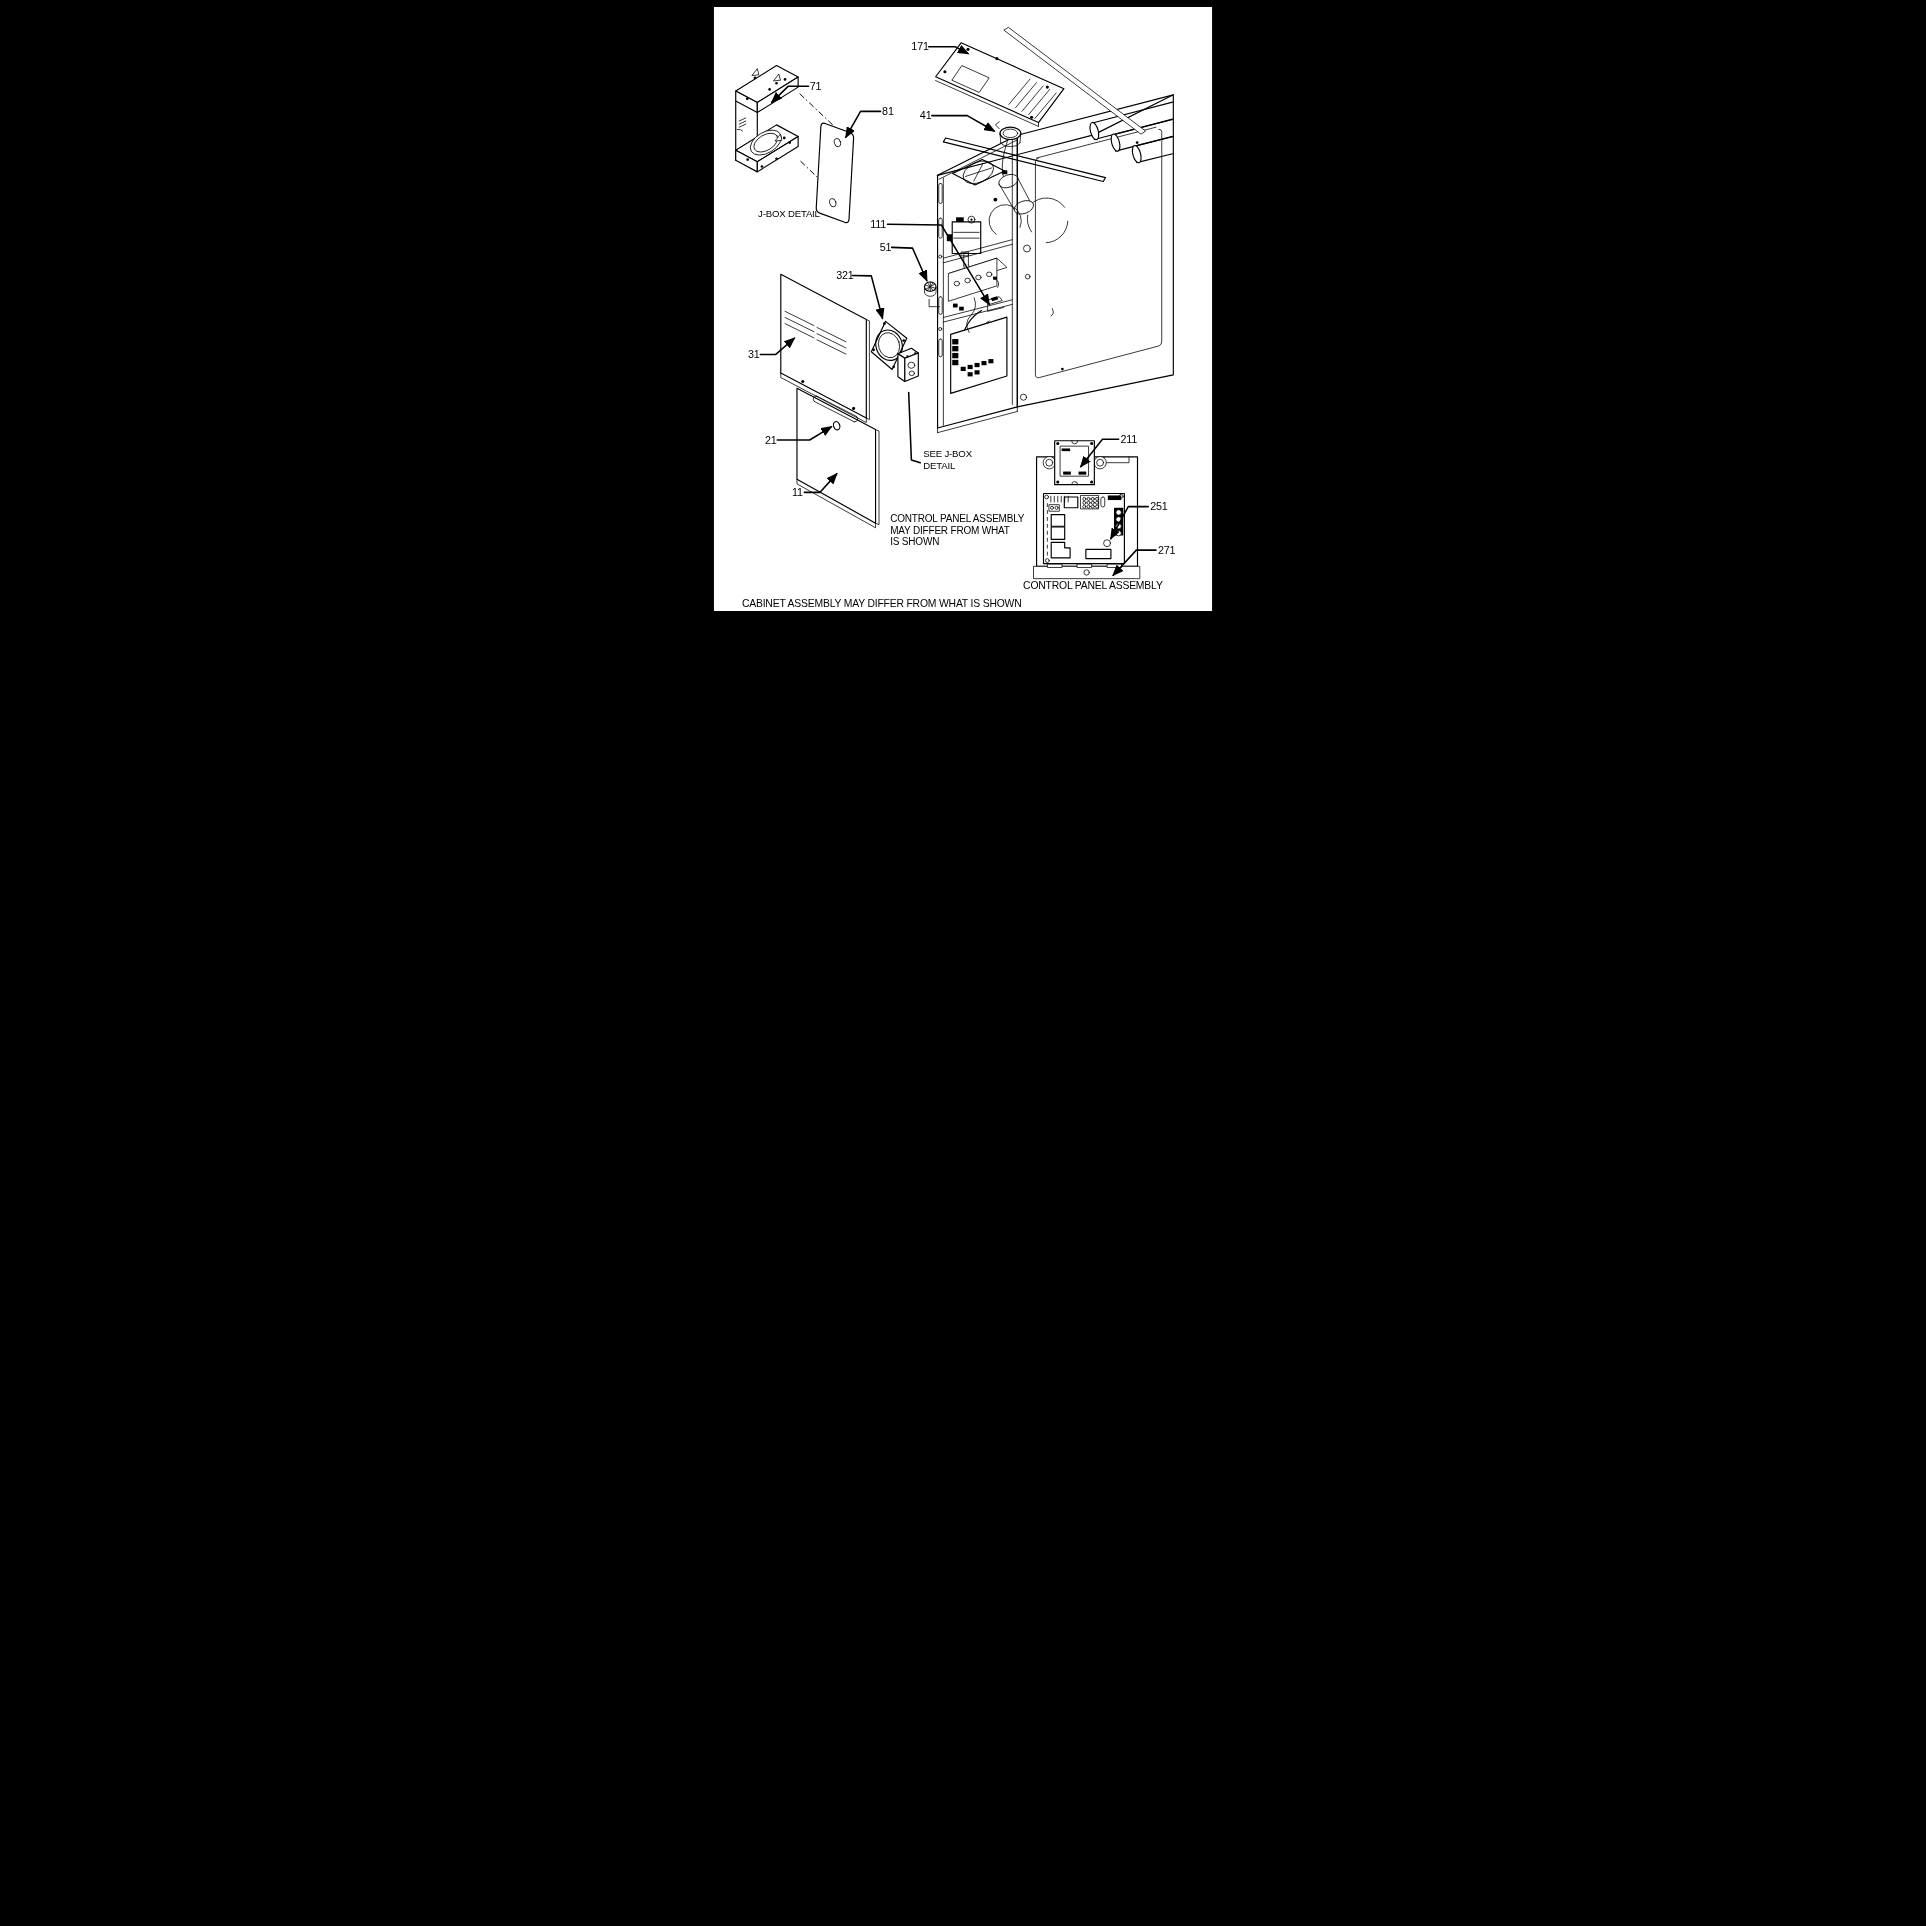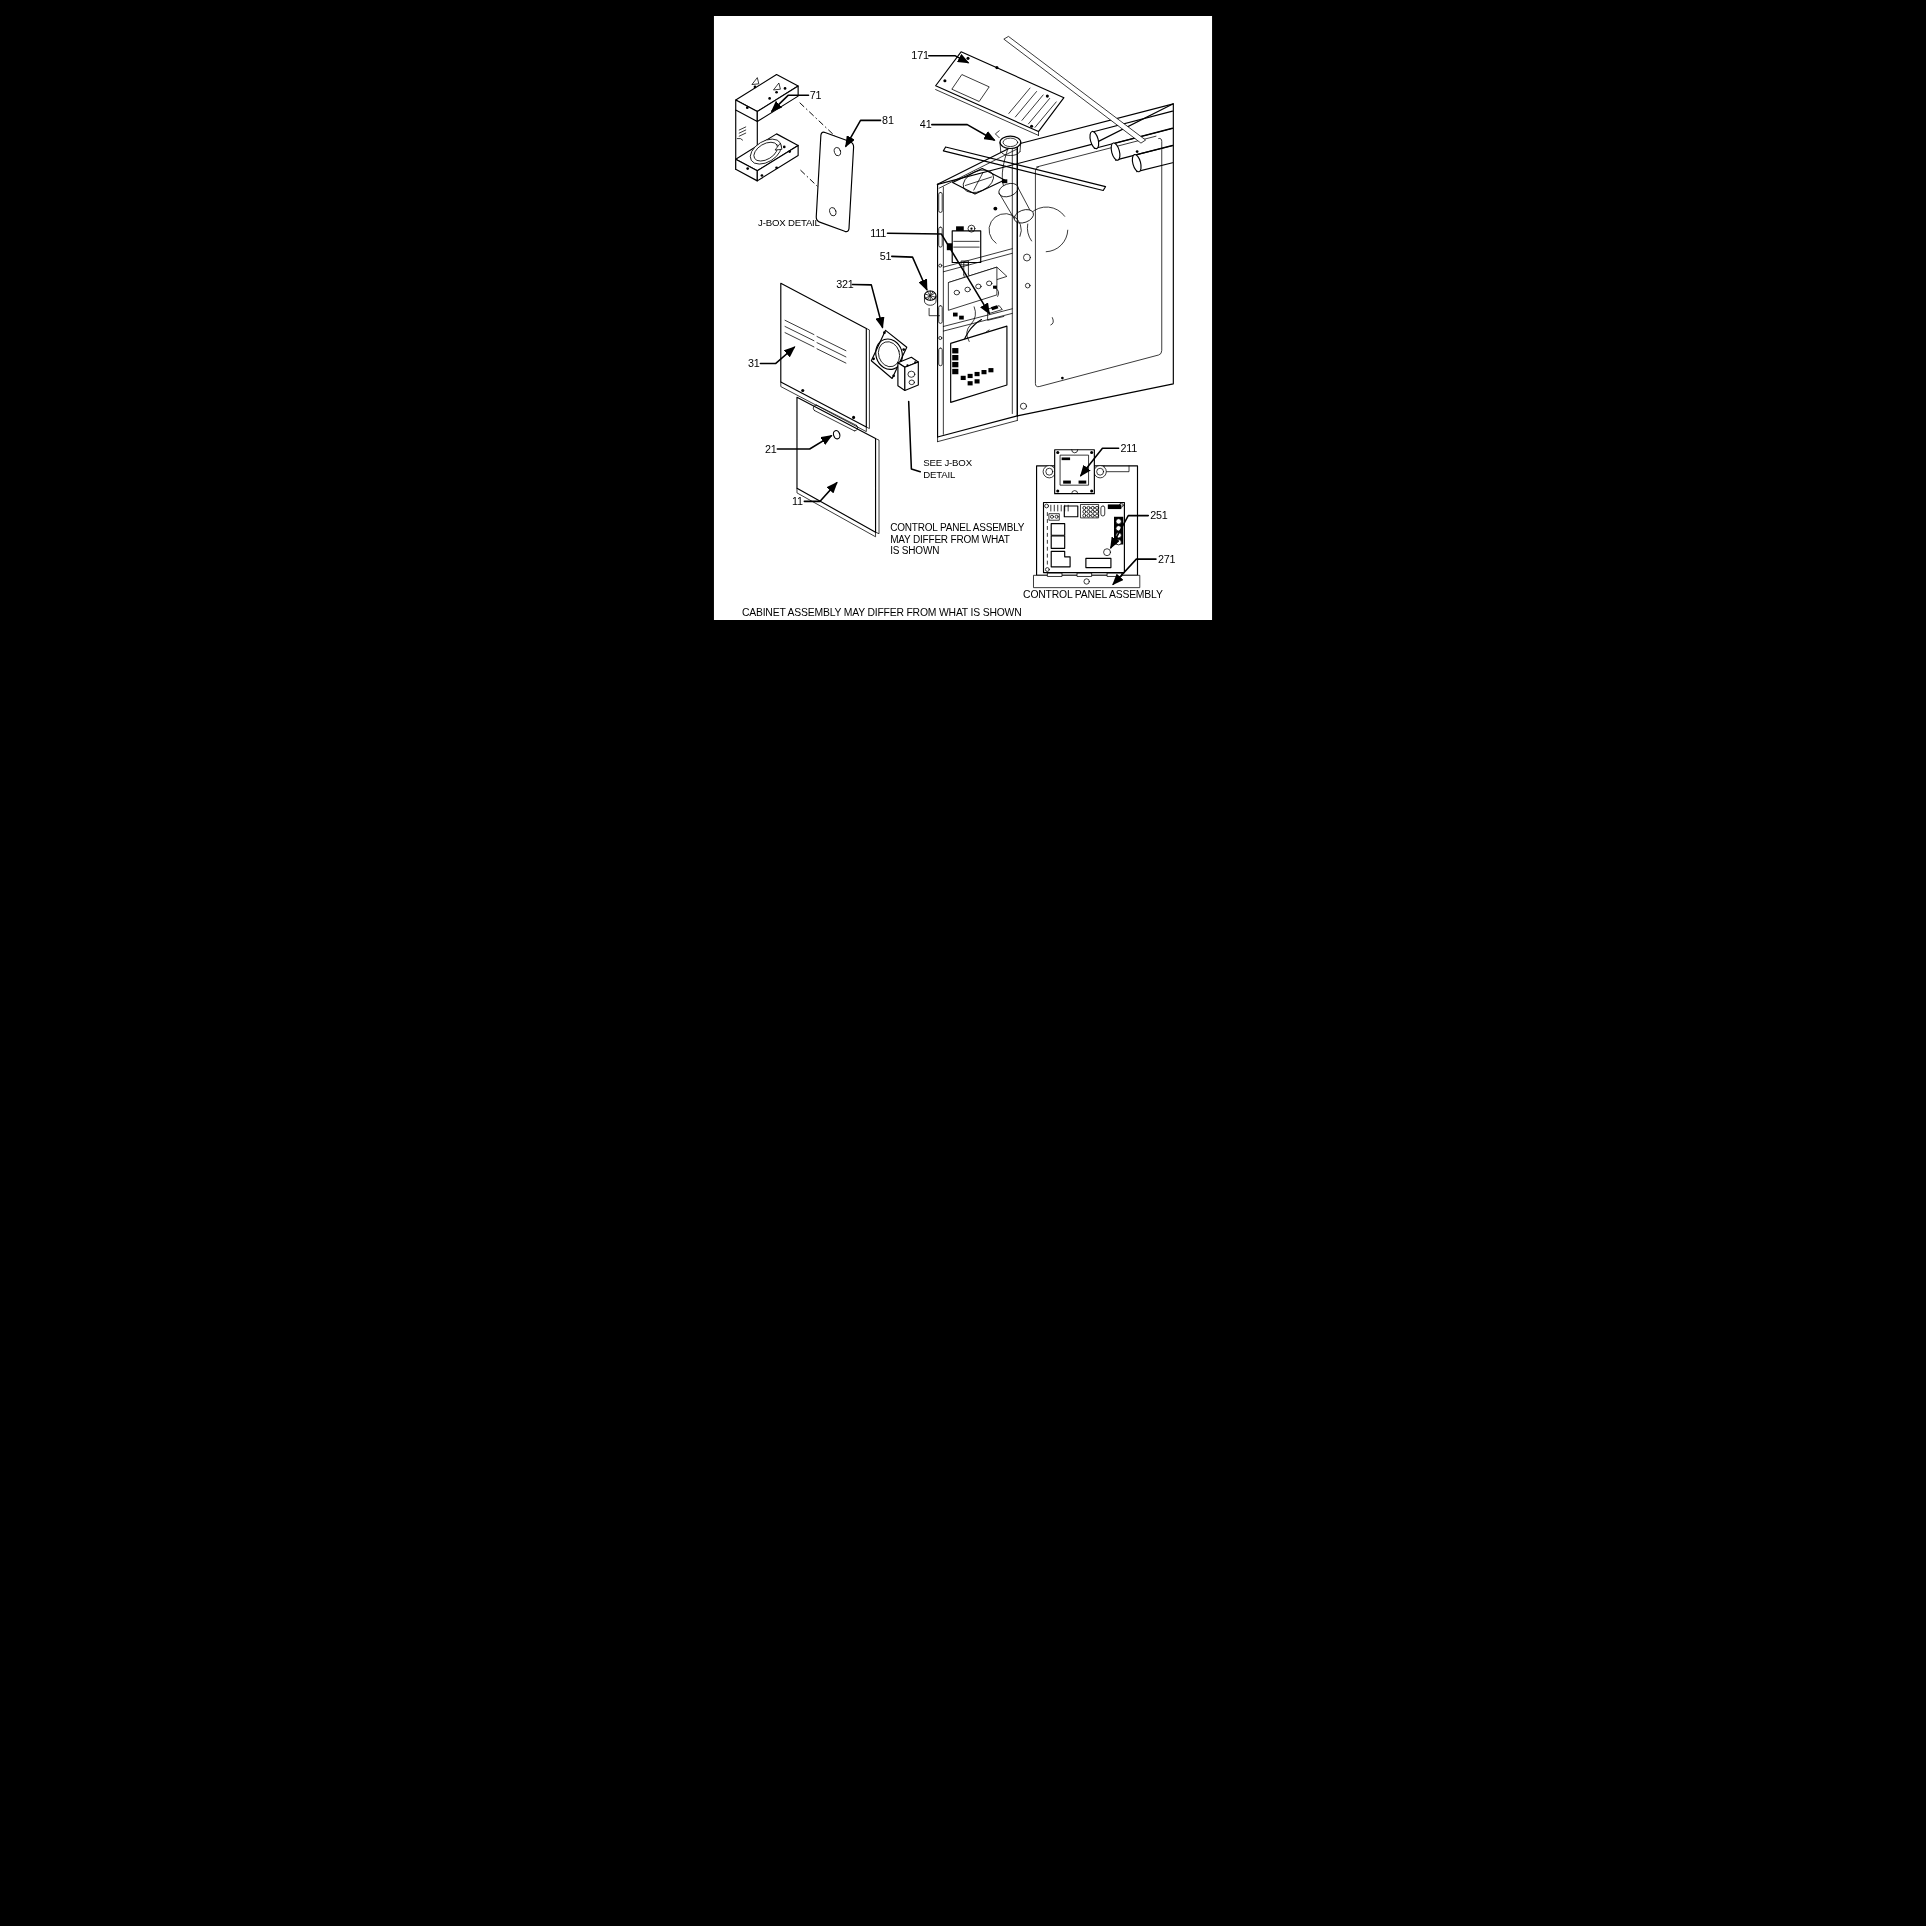--- a/index.html
+++ b/index.html
@@ -1,17 +1,17 @@
 <!DOCTYPE html>
 <html style="font-size:6.2px"><head>
 <meta charset="utf-8">
 <style>
   html,body{margin:0;padding:0;background:#000;}
   body{font-family:"Liberation Sans", sans-serif;}
-  .stage{position:relative;width:604px;height:604px;margin:16px auto;background:#000;}
+  .stage{position:relative;width:604px;height:604px;margin:7px auto;background:#000;}
   svg{display:block;width:100%;height:100%;}
   
   .ln{fill:none;stroke:#000;stroke-width:3;stroke-linejoin:round;stroke-linecap:round;}
   .ln2{fill:none;stroke:#000;stroke-width:2;stroke-linejoin:round;stroke-linecap:round;}
   .wh{fill:#fff;stroke:#000;stroke-width:3;stroke-linejoin:round;}
   .wh2{fill:#fff;stroke:#000;stroke-width:2;stroke-linejoin:round;}
   .blk{fill:#000;stroke:none;}
   .leader{fill:none;stroke:#000;stroke-width:4;stroke-linejoin:round;stroke-linecap:round;}
   .dashdot{fill:none;stroke:#000;stroke-width:2.5;stroke-dasharray:16 7 4 7;}
   .dash{fill:none;stroke:#000;stroke-width:2;stroke-dasharray:10 8;}

